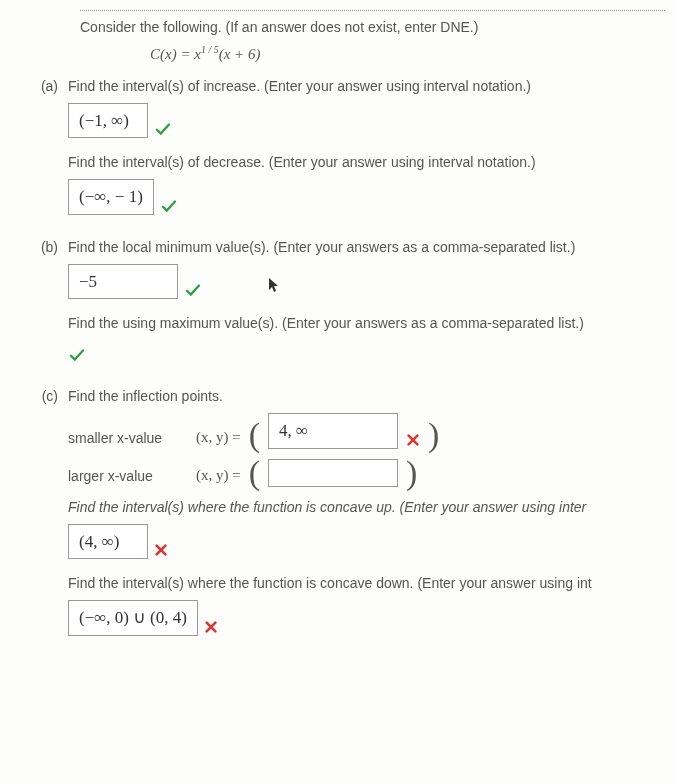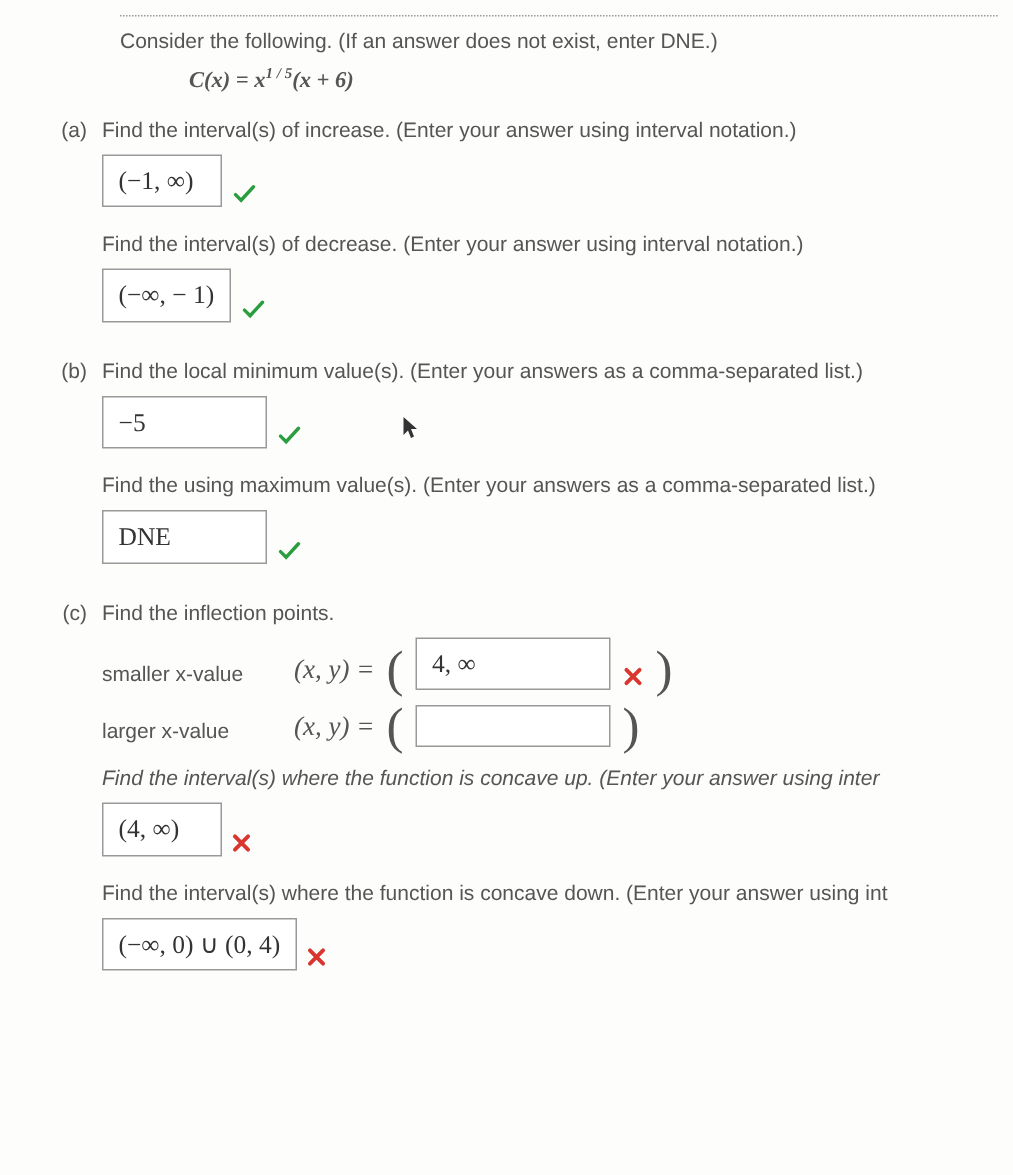--- a/index.html
+++ b/index.html
@@ -12,26 +12,25 @@
       padding: 10px 10px 10px 30px;
       line-height: 1.5;
     }
     .top-border {
       border-top: 1px dotted #999;
       margin-bottom: 6px;
       margin-left: 50px;
     }
     .intro { margin-left: 50px; margin-bottom: 4px; }
     .formula {
-      margin-left: 96px;
+      margin-left: 120px;
       font-style: italic;
       font-family: 'Times New Roman', serif;
       font-size: 15px;
       margin-bottom: 10px;
-      font-weight: bold;
     }
     .formula sup { font-size: 10px; }
     .part {
       display: flex;
       gap: 10px;
       margin-bottom: 8px;
     }
     .part-label { width: 28px; text-align: right; flex-shrink: 0; }
     .part-body { flex: 1; }
     .prompt { margin-bottom: 6px; }
@@ -56,21 +55,21 @@
     .wide-box { min-width: 130px; }
     .narrow-box { min-width: 110px; }
     .inflection-row {
       display: flex;
       align-items: flex-end;
       gap: 8px;
       margin-bottom: 10px;
       margin-top: 6px;
     }
     .label-text { min-width: 120px; }
-    .eq-text { font-family: 'Times New Roman', serif; font-style: italic; font-size: 18px; }
+    .eq-text { font-family: 'Times New Roman', serif; font-size: 15px; }
     .big-paren {
       font-family: 'Times New Roman', serif;
       font-size: 34px;
       line-height: 0.8;
       color: #555;
     }
     .followup { margin-top: 8px; font-style: italic; }
     svg.check-icon { width: 18px; height: 18px; position: relative; top: 6px; }
     svg.check-icon path { stroke: #2a9d3f; stroke-width: 3; fill: none; stroke-linecap: round; }
     svg.cross-icon { width: 14px; height: 14px; position: relative; top: 4px; }
@@ -115,21 +114,20 @@
       <div class="answer-box narrow-box">−5</div>
       <span><svg class="check-icon" viewBox="0 0 24 24">
             <path d="M4 13 L9 18 L20 6"></path>
           </svg></span>
       <span class="cursor-icon"><svg viewBox="0 0 12 16">
             <path d="M1 1 L1 13 L4 10 L6 15 L8 14 L6 9 L10 9 Z" fill="#333"></path>
           </svg></span>
     </div>
     <div class="prompt">Find the using maximum value(s). (Enter your answers as a comma-separated list.)</div>
     <div class="answer-row">
-      <div class="answer-box narrow-box">DNE</div>
       <span><svg class="check-icon" viewBox="0 0 24 24">
             <path d="M4 13 L9 18 L20 6"></path>
           </svg></span>
     </div>
   </div>
 </div>
 
 <div class="part">
   <div class="part-label">(c)</div>
   <div class="part-body">

